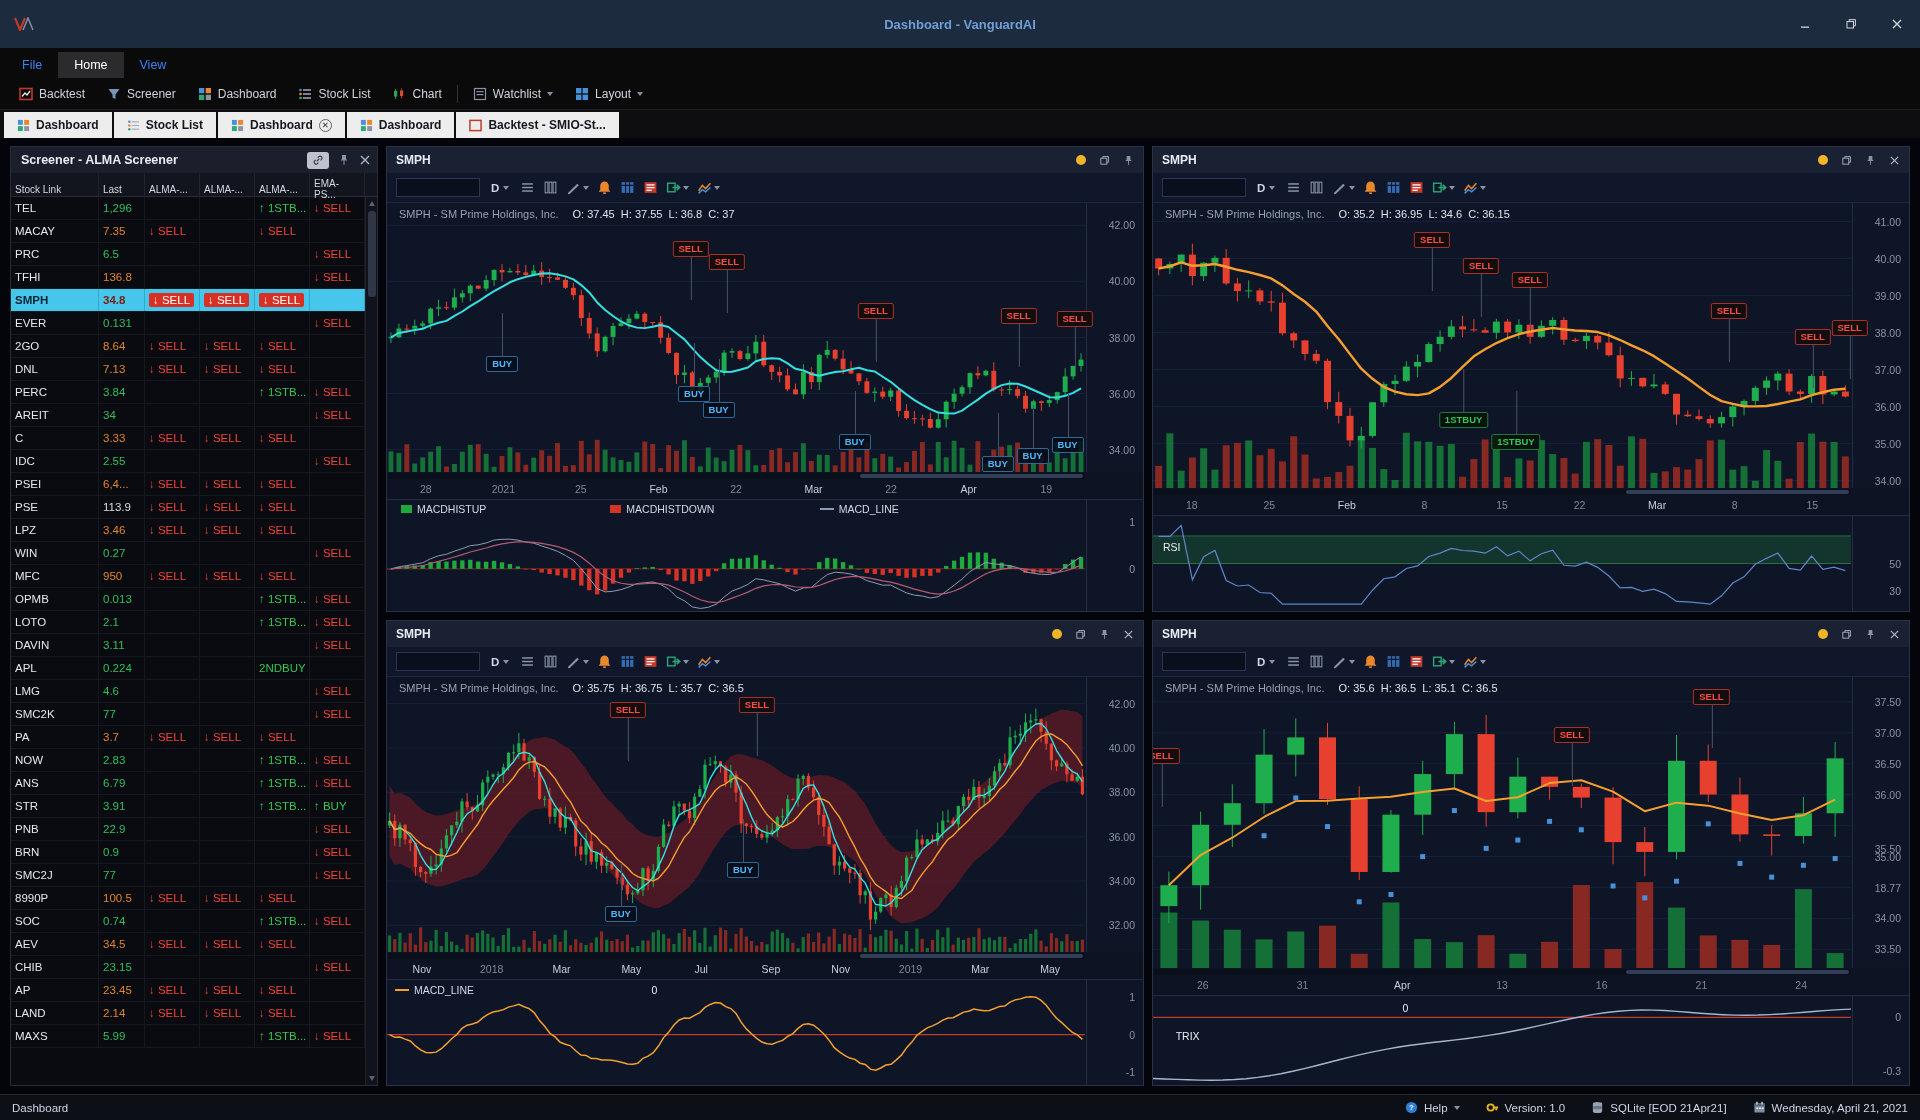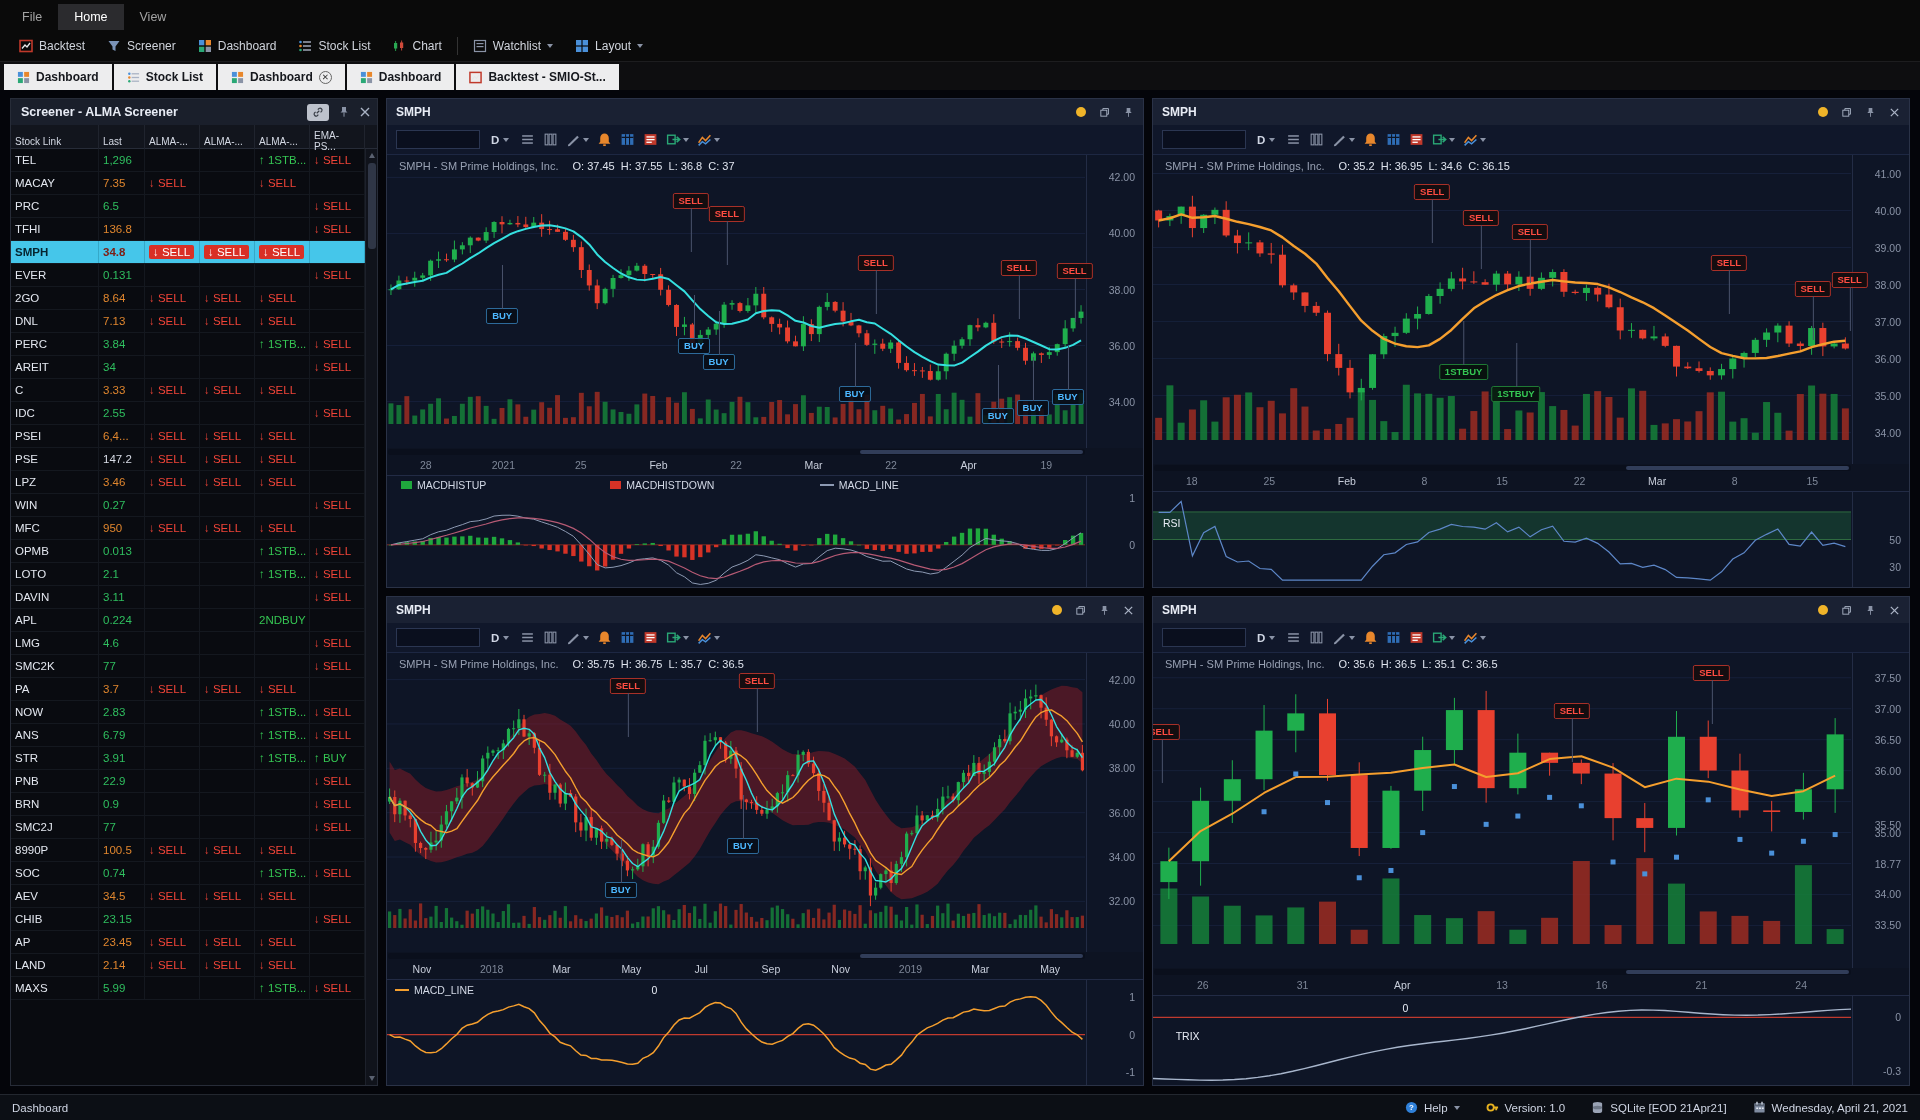--- a/index.html
+++ b/index.html
@@ -10,21 +10,21 @@
 
 #titlebar{height:48px;background:#1d2b3e;display:flex;align-items:center;position:relative;flex:0 0 auto}
 #titlebar .logo{margin-left:14px;width:20px;height:14px;display:inline-flex}
 #title{position:absolute;left:50%;transform:translateX(-50%);color:#6f9ed4;font-weight:bold;font-size:13px}
 .winbtns{margin-left:auto;display:flex;height:100%}
 .winbtn{width:46px;height:100%;display:flex;align-items:center;justify-content:center;cursor:default}
 .winbtn svg{width:12px;height:12px}
 
 
 #menubar{height:30px;background:#0a0a0a;display:flex;align-items:flex-end;padding-left:6px;flex:0 0 auto}
-.menu-item{padding:6px 16px;font-size:12.5px;color:#a3a3a3}
+.menu-item{padding:6px 16px;font-size:12.5px;color:#3b82f6}
 .menu-item.active{background:#2b2b2e;color:#fff}
 
 
 #ribbon{height:32px;background:#0a0a0a;border-bottom:1px solid #1d1d1f;display:flex;align-items:center;padding:0 8px;flex:0 0 auto}
 .rib-item{display:flex;align-items:center;gap:6px;padding:0 11px;height:100%;font-size:12px;color:#d0d4dc}
 .rib-sep{width:1px;height:18px;background:#333;margin:0 4px}
 .ic{display:inline-flex;width:14px;height:14px}
 .ic svg{width:100%;height:100%}
 .caret{width:0;height:0;border-left:3.5px solid transparent;border-right:3.5px solid transparent;border-top:4px solid #8a93a6;display:inline-block}
 
@@ -115,20 +115,47 @@
 .st-right{margin-left:auto;display:flex;align-items:center}
 .st-item{display:flex;gap:6px;align-items:center;margin-left:26px;font-size:11.5px;color:#cfd5e3}
 .st-item .ic{width:13px;height:13px}
 .st-item b{font-weight:normal}
 </style>
 </head>
 <body>
 
 <div id="app">
 
+  <div id="titlebar">
+    <span class="logo ic">
+      <svg viewBox="0 0 20 14">
+          <path d="M1 1 L6 13 L11 1" stroke="#c0392b" stroke-width="2.2" fill="none"></path>
+          <path d="M9 13 L14 1 L19 13" stroke="#8a93a6" stroke-width="1.4" fill="none"></path>
+        </svg>
+    </span>
+    <div id="title">Dashboard - VanguardAI</div>
+    <div class="winbtns">
+      <span class="winbtn">
+          <svg viewBox="0 0 12 12">
+            <rect x="2" y="8.5" width="8" height="1.3" fill="#cfd5e3"></rect>
+          </svg>
+        </span>
+      <span class="winbtn">
+          <svg viewBox="0 0 12 12">
+            <rect x="2" y="3.5" width="6.5" height="6.5" fill="none" stroke="#cfd5e3"></rect>
+            <path d="M4.2 3.5 V1.6 H10.4 V7.8 H8.5" fill="none" stroke="#cfd5e3"></path>
+          </svg>
+        </span>
+      <span class="winbtn">
+          <svg viewBox="0 0 12 12">
+            <path d="M2 2 L10 10 M10 2 L2 10" stroke="#cfd5e3" stroke-width="1.4"></path>
+          </svg>
+        </span>
+    </div>
+  </div>
 
   <div id="menubar">
       <div class="menu-item">File</div>
       <div class="menu-item active">Home</div>
       <div class="menu-item">View</div>
     </div>
   <div id="ribbon">
       <div class="rib-item">
         <span class="ic">
           <svg viewBox="0 0 14 14">
@@ -506,21 +533,21 @@
               <div class="cell c-sig s-sell">
                 <span>↓ SELL</span>
               </div>
               <div class="cell c-sig"></div>
             </div>
             <div class="row">
               <div class="cell c-sym">
                 <span>PSE</span>
               </div>
               <div class="cell c-last">
-                <span class="lc-w">147.2</span>
+                <span class="lc-w">113.9</span>
               </div>
               <div class="cell c-sig s-sell">
                 <span>↓ SELL</span>
               </div>
               <div class="cell c-sig s-sell">
                 <span>↓ SELL</span>
               </div>
               <div class="cell c-sig s-sell">
                 <span>↓ SELL</span>
               </div>

